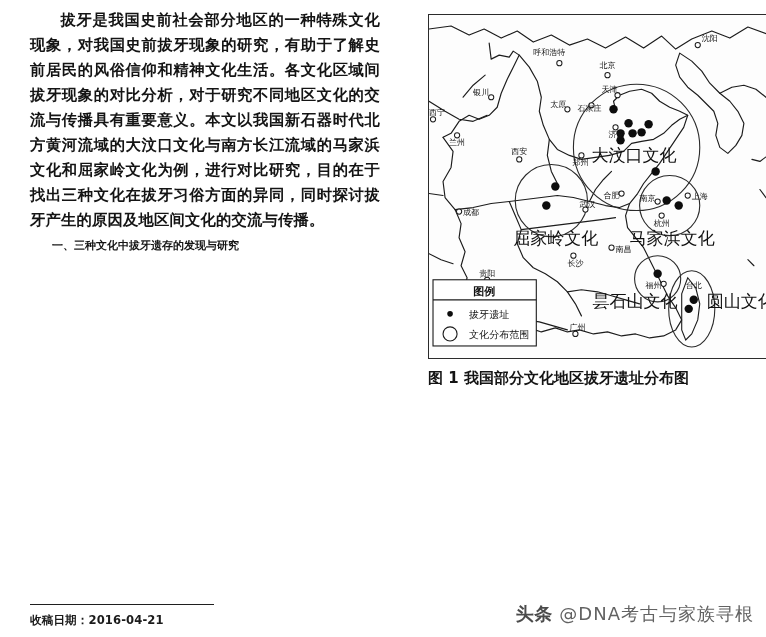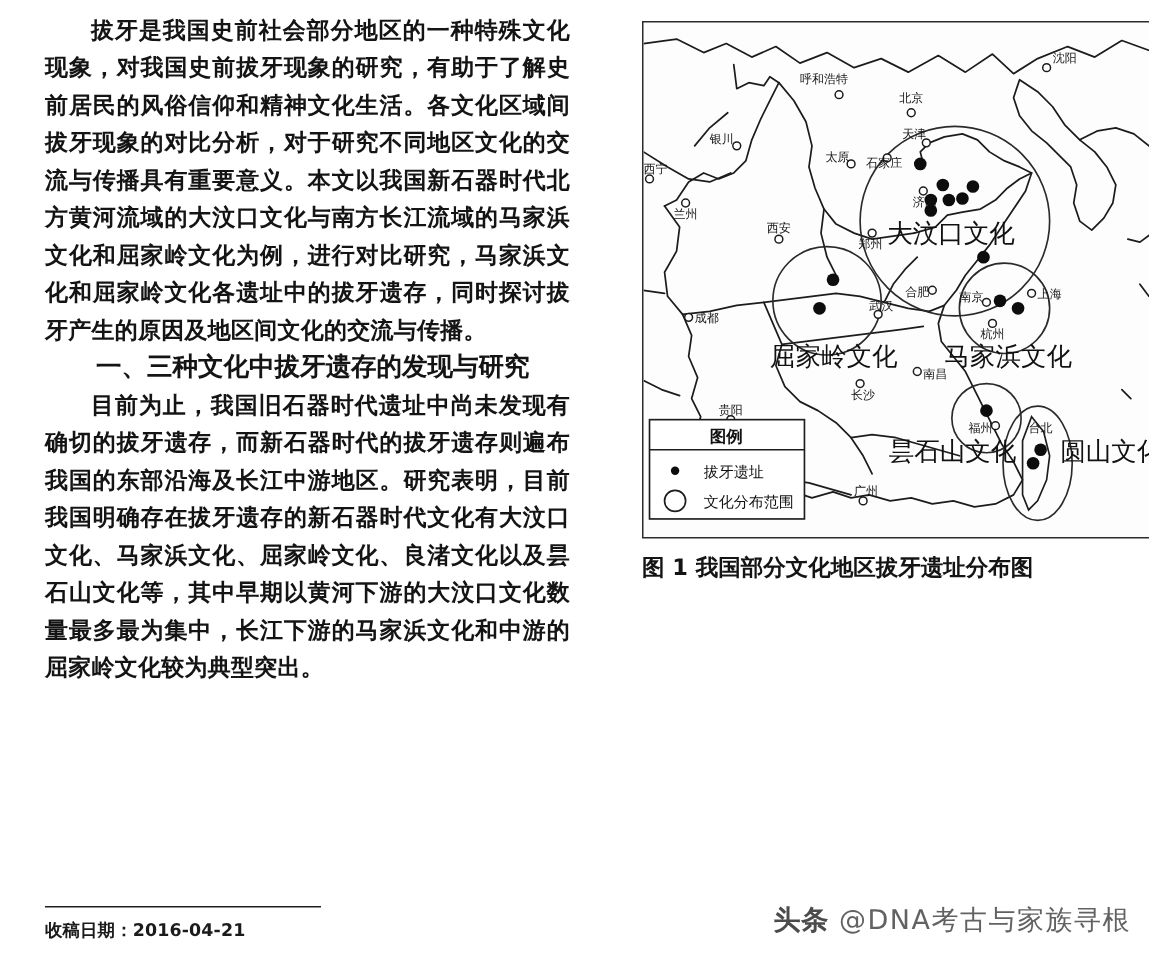--- a/index.html
+++ b/index.html
@@ -40,21 +40,21 @@
     text-align: justify;
     text-justify: inter-ideograph;
     letter-spacing: 0.2px;
     font-weight: 600;
     color: #141414;
   }
   p.indent { text-indent: 2em; }
 
   h2.section {
     margin: 0;
-    font-size: 17px;
+    font-size: 11px;
     line-height: 25.0px;
     font-weight: 700;
     text-indent: 2em;
     color: #141414;
   }
   h3.subsection {
     margin: 0;
     font-size: 15.3px;
     line-height: 25.0px;
     font-weight: 700;
@@ -134,25 +134,24 @@
 </style>
 </head>
 <body>
 
 <div class="page">
 
   <div class="columns">
 
     <div class="col col-left">
 
-      <p class="body indent">拔牙是我国史前社会部分地区的一种特殊文化现象，对我国史前拔牙现象的研究，有助于了解史前居民的风俗信仰和精神文化生活。各文化区域间拔牙现象的对比分析，对于研究不同地区文化的交流与传播具有重要意义。本文以我国新石器时代北方黄河流域的大汶口文化与南方长江流域的马家浜文化和屈家岭文化为例，进行对比研究，马家浜文化和屈家岭文化各遗址中的拔牙遗存，同时探讨拔牙产生的原因及地区间文化的交流与传播。</p>
+      <p class="body indent">拔牙是我国史前社会部分地区的一种特殊文化现象，对我国史前拔牙现象的研究，有助于了解史前居民的风俗信仰和精神文化生活。各文化区域间拔牙现象的对比分析，对于研究不同地区文化的交流与传播具有重要意义。本文以我国新石器时代北方黄河流域的大汶口文化与南方长江流域的马家浜文化和屈家岭文化为例，进行对比研究，目的在于找出三种文化在拔牙习俗方面的异同，同时探讨拔牙产生的原因及地区间文化的交流与传播。</p>
 
       <h2 class="section">一、三种文化中拔牙遗存的发现与研究</h2>
 
-      <p class="body indent">目前为止，我国旧石器时代遗址中尚未发现有确切的拔牙遗存，而新石器时代的拔牙遗存则遍布我国的东部沿海及长江中游地区。研究表明，目前我国明确存在拔牙遗存的新石器时代文化有大汶口文化、马家浜文化、屈家岭文化、良渚文化以及昙石山文化等，其中早期以黄河下游的大汶口文化数量最多最为集中，长江下游的马家浜文化和中游的屈家岭文化较为典型突出。</p>
 
     </div>
 
     <div class="col col-right">
 
 
       <div class="figure">
         <div class="map-frame">
           <svg class="map-svg" viewBox="0 0 355 342" preserveAspectRatio="none">
             <g fill="none" stroke="#1c1c1c" stroke-width="1.15" stroke-linejoin="round" stroke-linecap="round">

